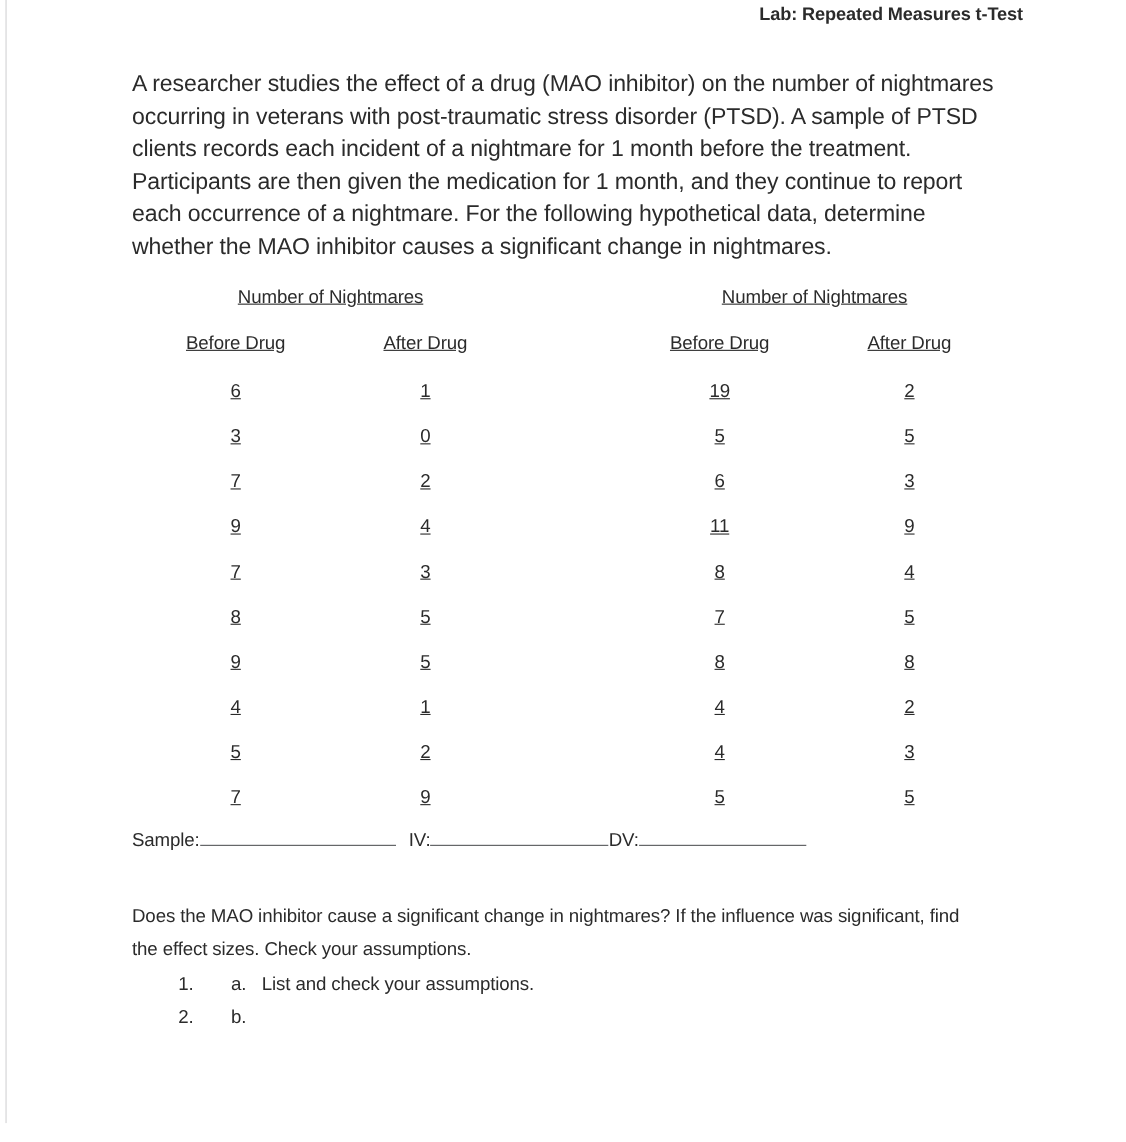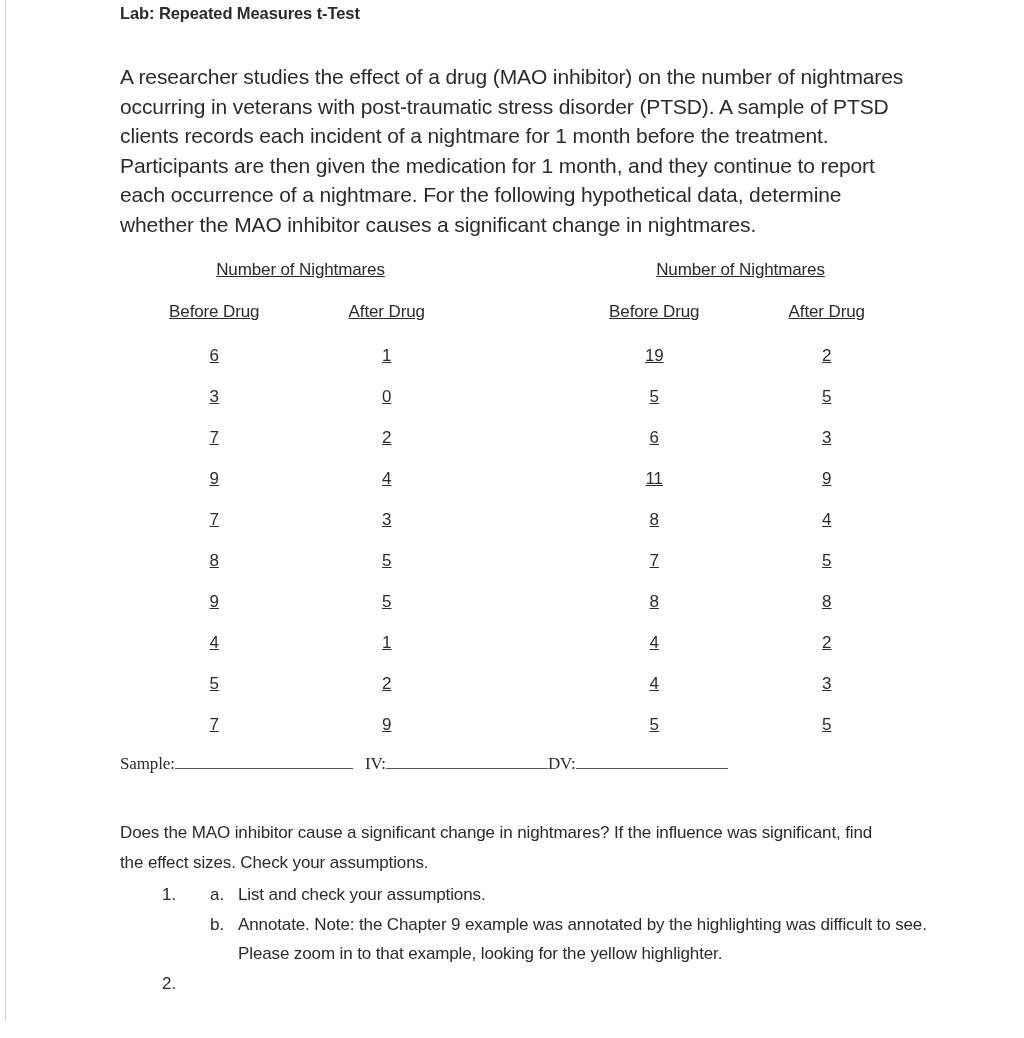--- a/index.html
+++ b/index.html
@@ -29,21 +29,21 @@
     left: 0;
     top: 0;
     width: 1024px;
     height: 1038px;
     box-sizing: border-box;
     padding: 0 94px 0 120px;
   }
   #doc-title {
     margin: 0;
     padding-top: 2px;
-    text-align: left;
+    text-align: right;
     font-size: 16.5px;
     font-weight: bold;
     letter-spacing: -0.1px;
     line-height: 22px;
   }
   #intro-paragraph {
     margin: 0;
     padding-top: 38px;
     font-size: 21px;
     line-height: 29.5px;
@@ -101,21 +101,21 @@
   
   #blanks-line {
     position: relative;
     margin-top: 6px;
     display: flex;
     align-items: baseline;
     font-size: 17px;
     letter-spacing: -0.12px;
     white-space: nowrap;
   }
-  .blank-label { flex: 0 0 auto; font-family: Liberation Serif, serif; }
+  .blank-label { flex: 0 0 auto; }
   .blank-rule {
     flex: 0 0 auto;
     border-bottom: 1.6px solid #555759;
     height: 15px;
     display: inline-block;
   }
   #blank-rule-sample { width: 178px; }
   #blank-rule-iv     { width: 162px; }
   #blank-rule-dv     { width: 152px; }
   .blank-gap { flex: 0 0 auto; width: 12px; }
@@ -299,21 +299,20 @@
 
     <div class="task-item">
       <span class="task-marker">1.</span>
       <div class="subtask-list">
         <div class="subtask-item">
           <span class="subtask-marker">a.</span>
           <span>List and check your assumptions.</span>
         </div>
         <div class="subtask-item">
           <span class="subtask-marker">b.</span>
-          <span>Annotate. Note: the Chapter 9 example was annotated by the highlighting was difficult to see. Please zoom in to that example, looking for the yellow highlighter.</span>
         </div>
       </div>
     </div>
 
     <div class="task-item">
       <span class="task-marker">2.</span>
     </div>
 
   </div>
 

